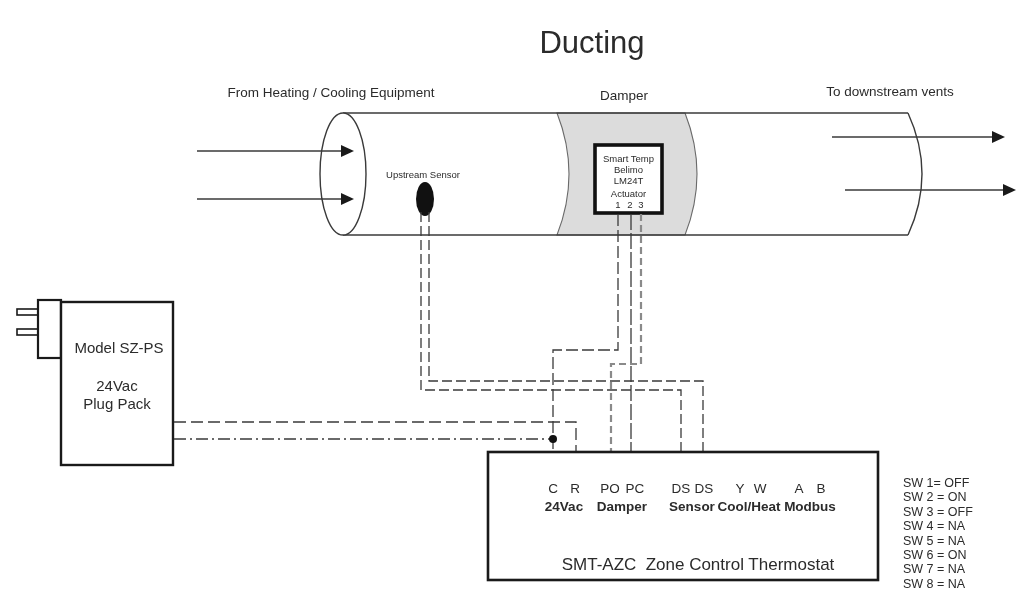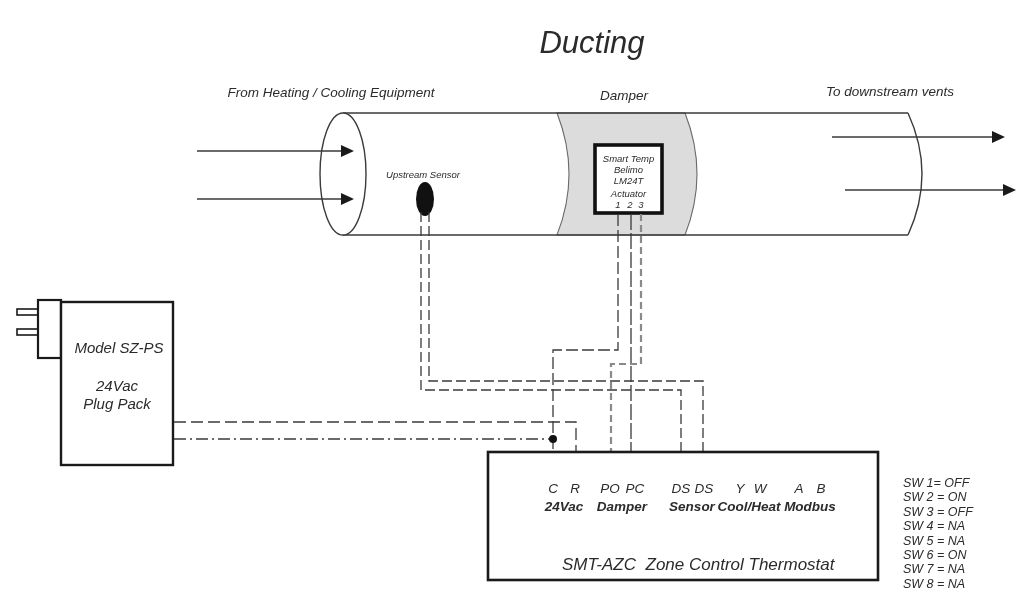--- a/index.html
+++ b/index.html
@@ -1,17 +1,17 @@
 <!DOCTYPE html>
 <html><head>
 <meta charset="utf-8">
 <style>
   html,body{margin:0;padding:0;background:#ffffff;}
   .stage{position:relative;width:1024px;height:605px;background:#ffffff;overflow:hidden;
-         font-family:"Liberation Sans", sans-serif;font-style:italic;}
+         font-family:"Liberation Sans", sans-serif;}
   svg text{font-family:"Liberation Sans", sans-serif;fill:#2b2b2b;}
   .t-title{font-size:31px;}
   .t-label{font-size:13.5px;}
   .t-tiny{font-size:9.5px;}
   .t-term{font-size:13.5px;}
   .t-group{font-size:13.5px;font-weight:bold;}
   .t-box{font-size:15px;}
   .t-name{font-size:17px;}
   .t-sw{font-size:12.5px;}
   .wire{fill:none;stroke:#3a3a3a;stroke-width:1.3;}

